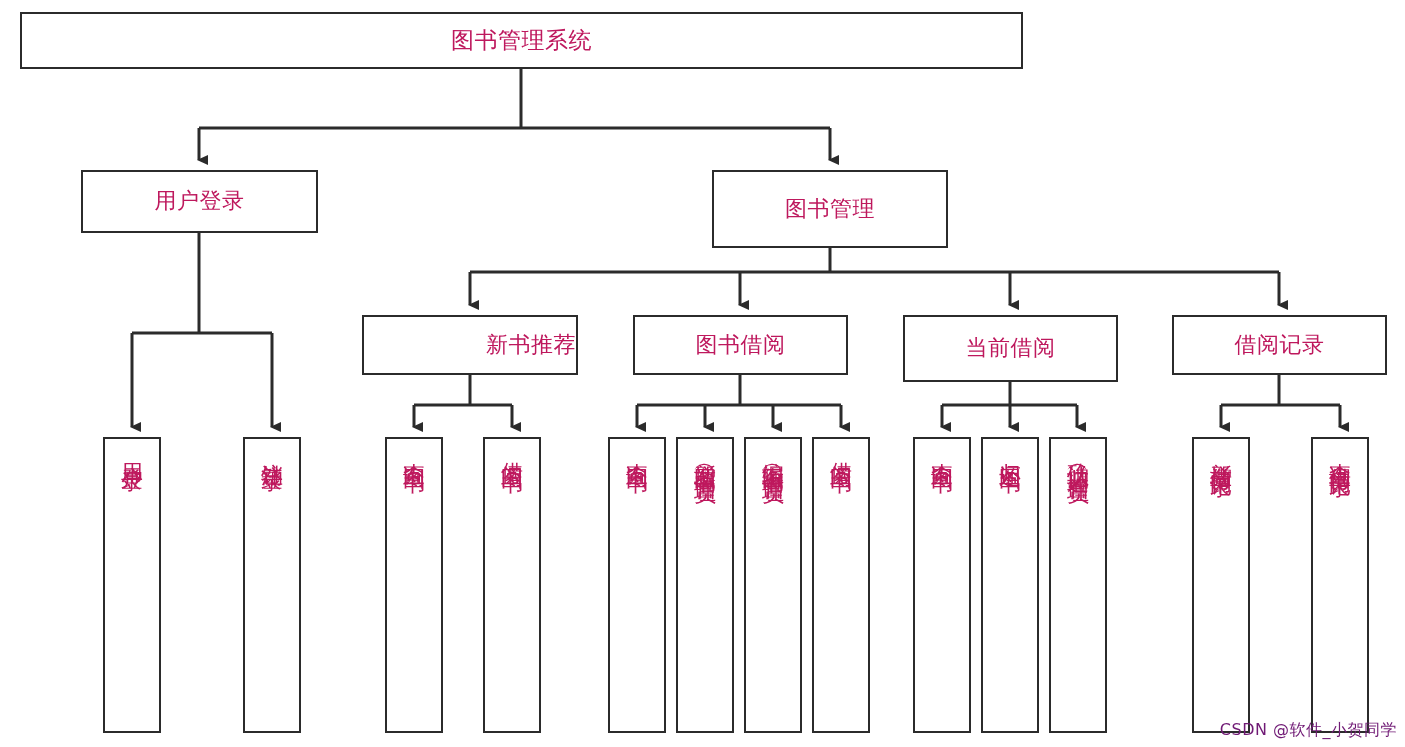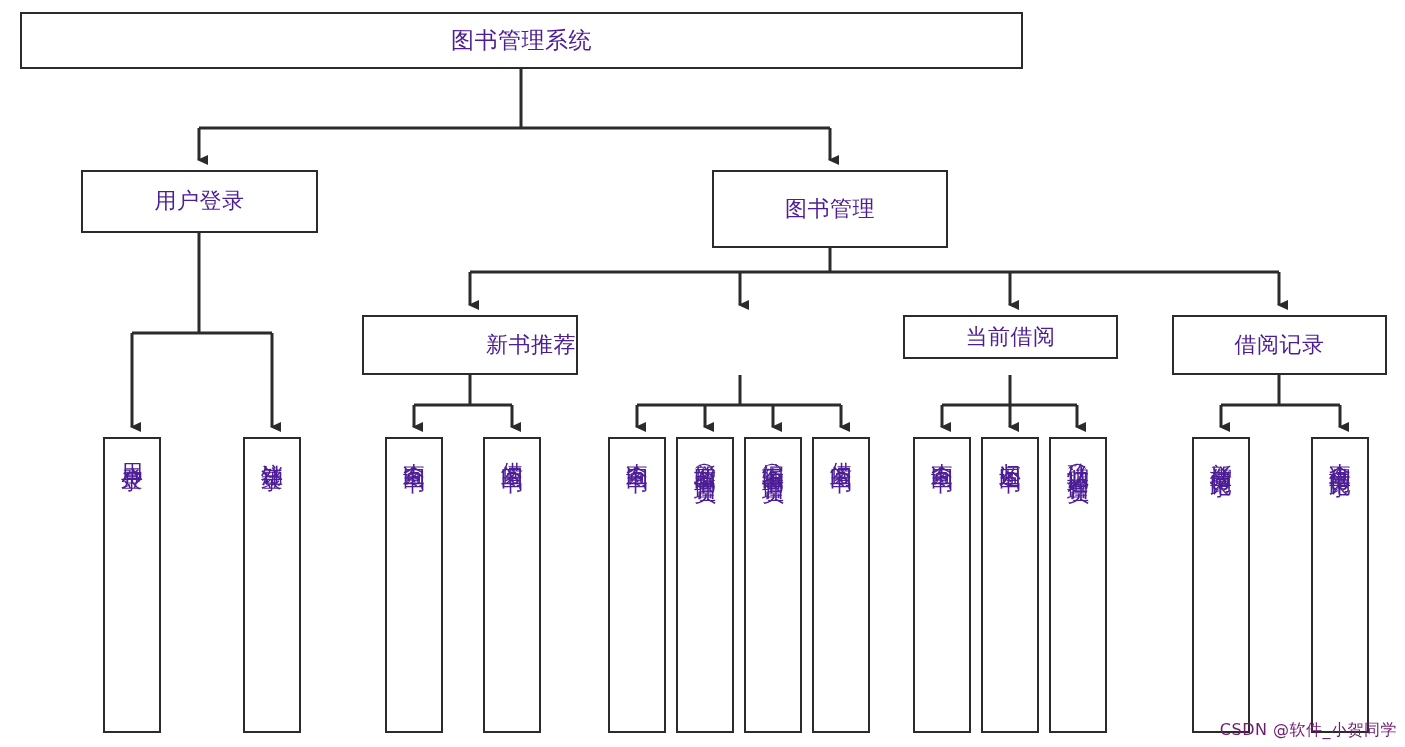--- a/index.html
+++ b/index.html
@@ -27,21 +27,21 @@
     pointer-events: none;
   }
   .node {
     position: absolute;
     box-sizing: border-box;
     background: #ffffff;
     border: 2px solid #2b2b2b;
     display: flex;
     align-items: center;
     justify-content: center;
-    color: #4c1d95;
+    color: #be185d;
   }
   .node .label {
     text-align: center;
     line-height: 1.12;
     letter-spacing: 0.5px;
   }
   
   .node.horiz .label {
     font-size: 22px;
   }
@@ -137,22 +137,25 @@
   </div>
 
   <div class="node horiz" style="left:712px; top:170px; width:236px; height:78px;">
     <span class="label">图书管理</span>
   </div>
 
   <div class="node horiz" style="left:362px; top:315px; width:216px; height:60px;justify-content:flex-end;">
     <span class="label">新书推荐</span>
   </div>
 
-
-  <div class="node horiz" style="left:903px; top:315px; width:215px; height:44px;">
+  <div class="node horiz" style="left:633px; top:315px; width:215px; height:60px;">
+    <span class="label">图书借阅</span>
+  </div>
+
+  <div class="node horiz" style="left:903px; top:315px; width:215px; height:67px;">
     <span class="label">当前借阅</span>
   </div>
 
   <div class="node horiz" style="left:1172px; top:315px; width:215px; height:60px;justify-content:center;">
     <span class="label">借阅记录</span>
   </div>
 
   <div class="node vert" style="left:103px; top:437px; width:58px; height:296px;">
     <span class="label">用户登录</span>
   </div>

